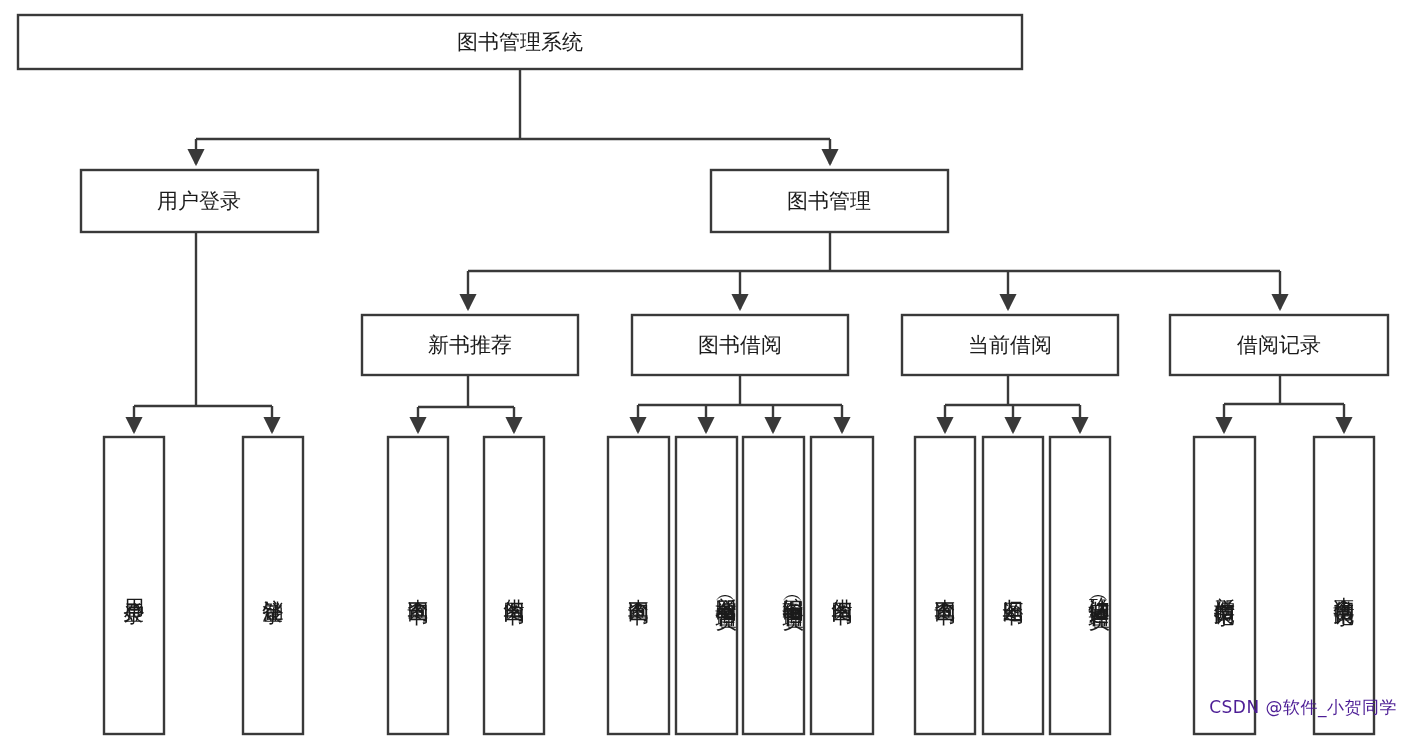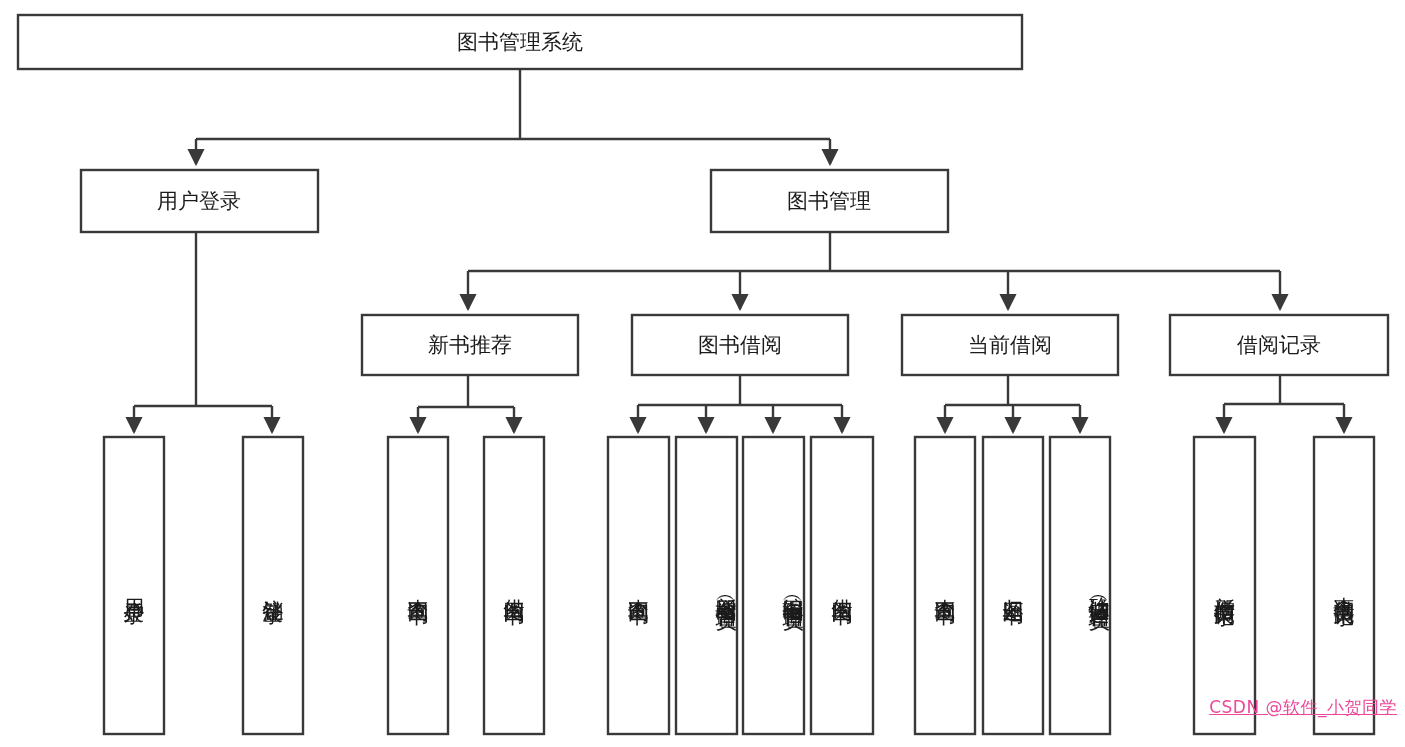--- a/index.html
+++ b/index.html
@@ -63,24 +63,23 @@
     align-items: center;
     justify-content: center;
     pointer-events: none;
   }
   .watermark {
     position: absolute;
     right: 8px;
     bottom: 4px;
     font-family: "DejaVu Sans", "Liberation Sans", sans-serif;
     font-size: 17px;
-    color: #ec4899;
+    color: #4c1d95;
     letter-spacing: 0.5px;
     white-space: nowrap;
-    text-decoration: underline;
   }
 </style>
 </head>
 <body>
 
 <div id="diagram-root">
 
   <svg id="tree-svg" viewBox="0 0 1405 747">
     <defs>
       <marker id="arrow" viewBox="0 0 12 12" refX="10.5" refY="6" markerWidth="7.2" markerHeight="7.2" orient="auto-start-reverse">

